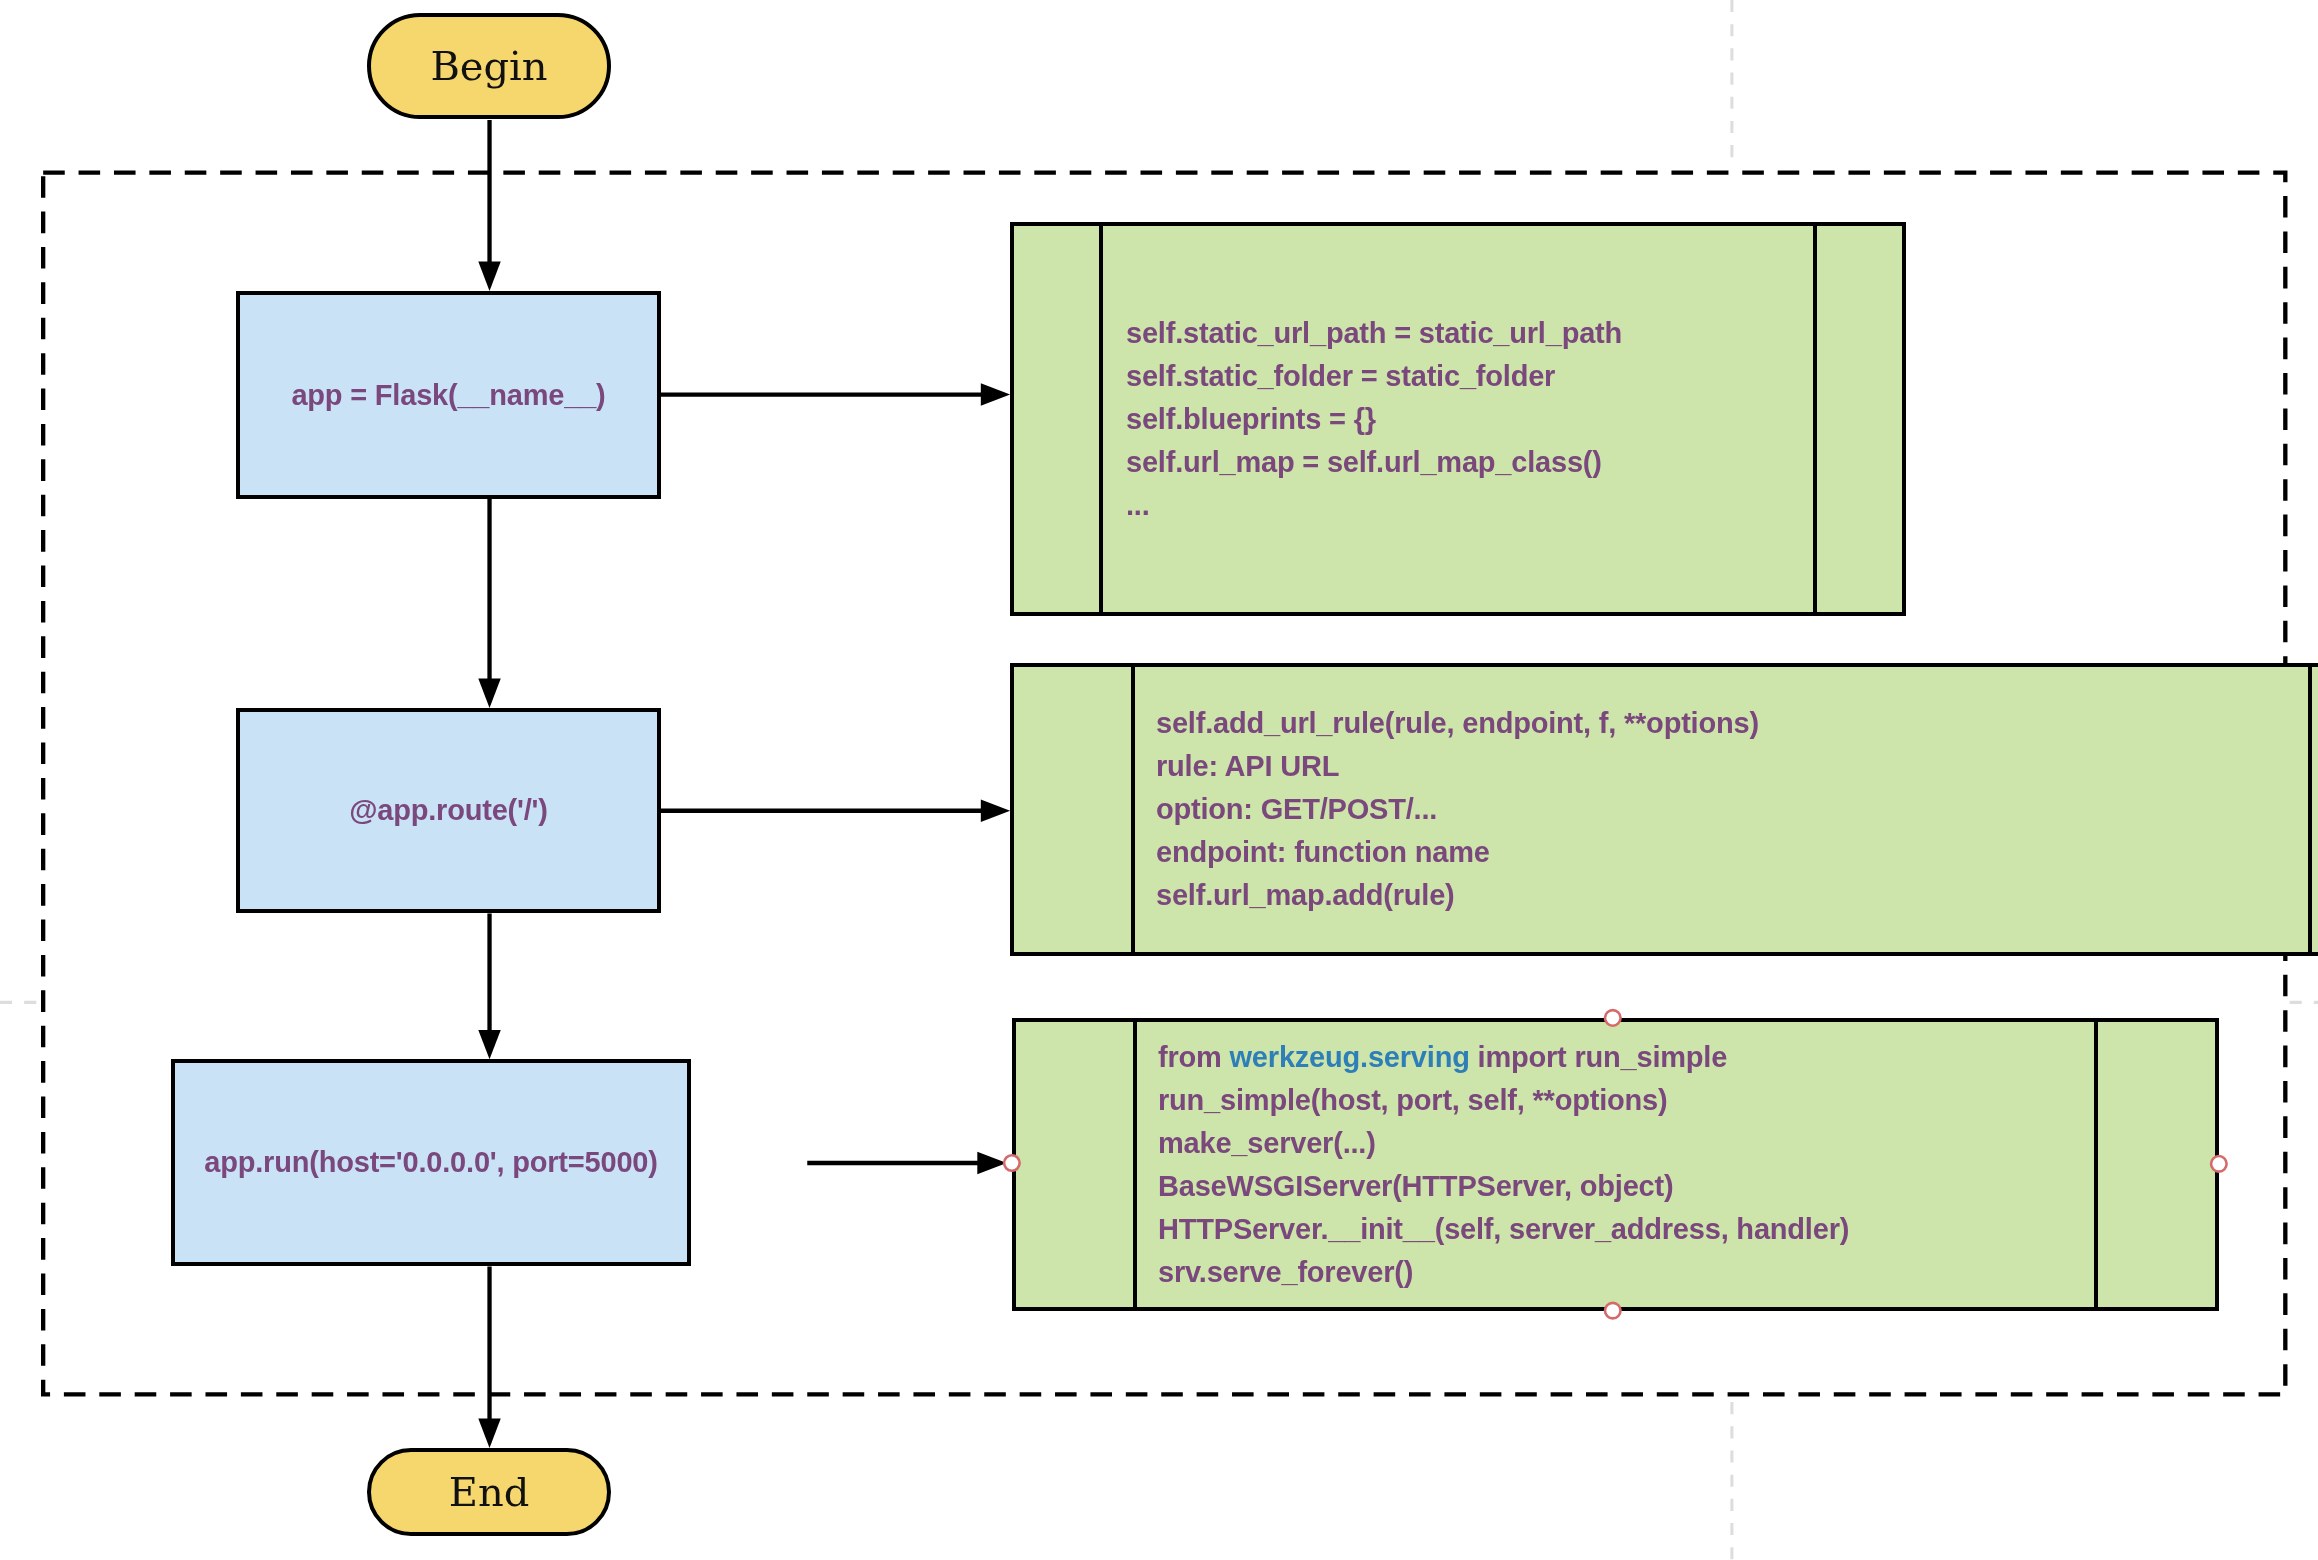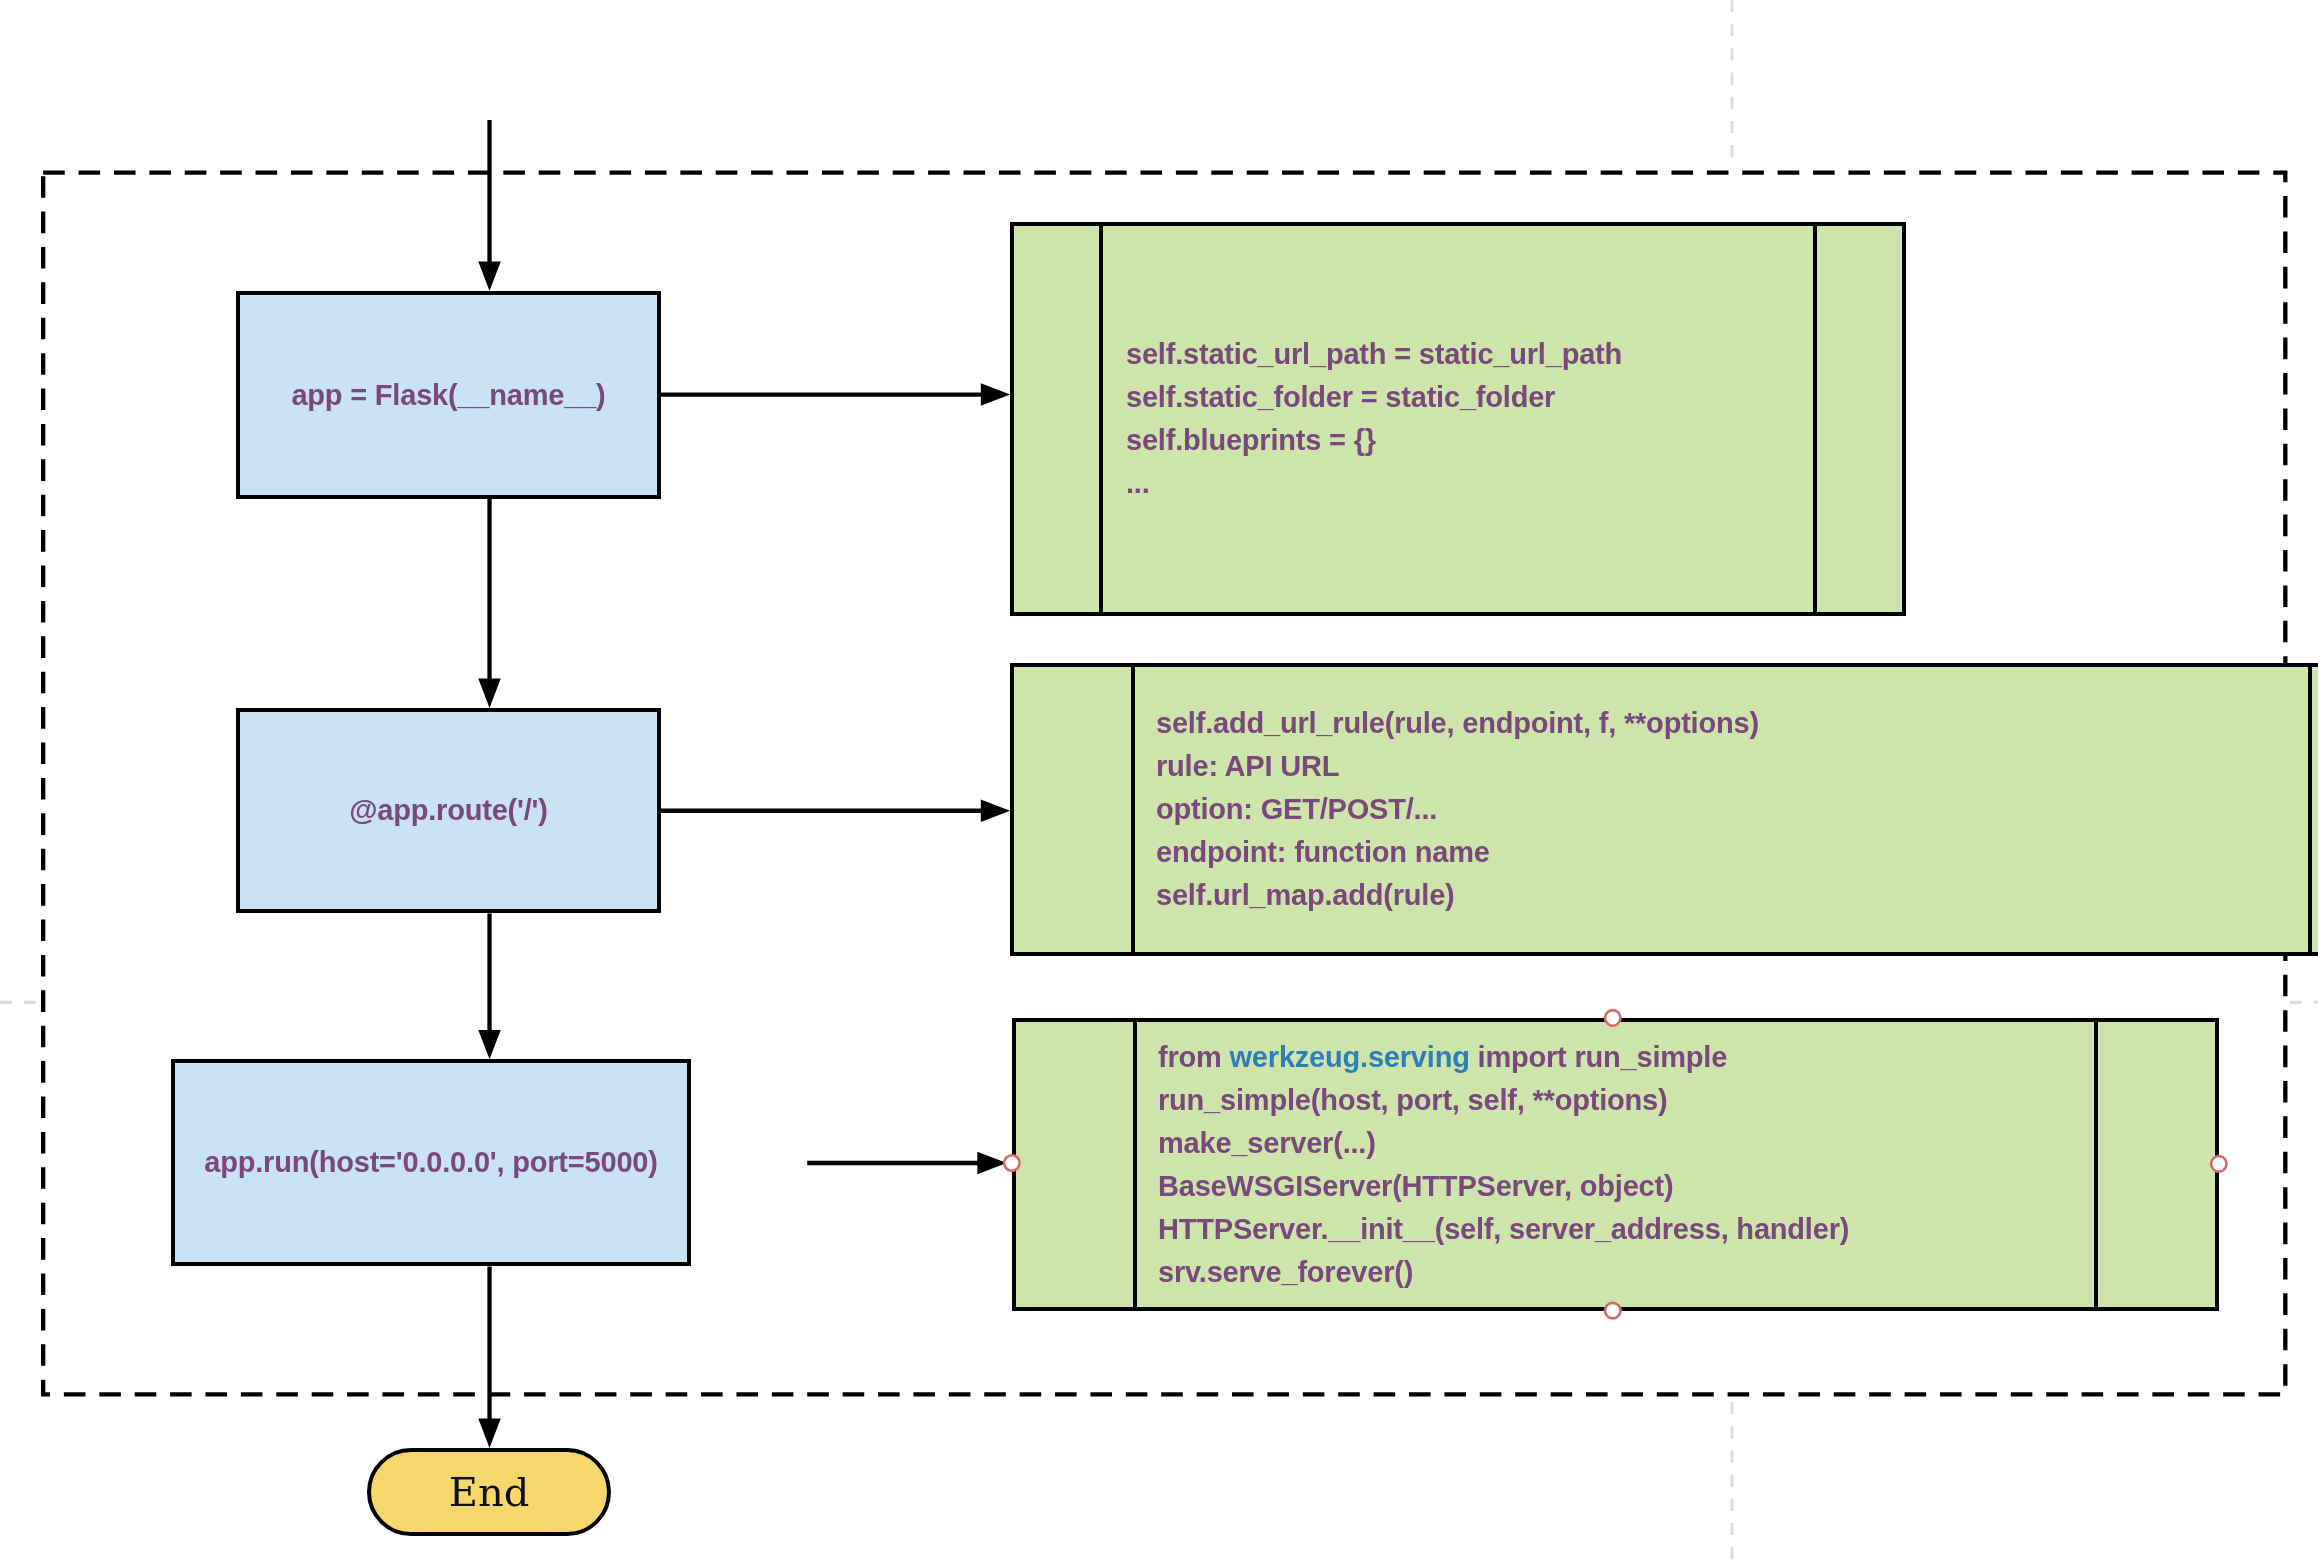--- a/index.html
+++ b/index.html
@@ -49,37 +49,40 @@
 <div class="canvas">
 
   <svg class="layer" width="2319" height="1561" viewBox="0 0 2686 1808">
     <line class="guide" x1="2006" y1="0" x2="2006" y2="196"></line>
     <line class="guide" x1="2006" y1="1624" x2="2006" y2="1808"></line>
     <line class="guide" x1="0" y1="1161" x2="46" y2="1161"></line>
     <line class="guide" x1="2652" y1="1161" x2="2686" y2="1161"></line>
     <rect class="frame-rect" x="50" y="200" width="2597" height="1415"></rect>
   </svg>
 
+  <div class="node terminal" style="left:367px;top:13px;width:244px;height:106px;">
+    <span>Begin</span>
+  </div>
 
   <div class="node step" style="left:236px;top:291px;width:425px;height:208px;text-align:center;">
     <span>app = Flask(__name__)</span>
   </div>
 
   <div class="node step" style="left:236px;top:708px;width:425px;height:205px;">
     <span>@app.route('/')</span>
   </div>
 
   <div class="node step" style="left:171px;top:1059px;width:520px;height:207px;">
     <span>app.run(host='0.0.0.0', port=5000)</span>
   </div>
 
   <div class="node detail" style="left:1010px;top:222px;width:896px;height:394px;">
     <div class="bar" style="left:85px;"></div>
     <div class="bar" style="right:85px;"></div>
-    <div class="code" style="left:112px;right:95px;"><div class="code-line"><span>self.static_url_path = static_url_path</span></div><div class="code-line"><span>self.static_folder = static_folder</span></div><div class="code-line"><span>self.blueprints = {}</span></div><div class="code-line"><span>...</span></div></div>
+    <div class="code" style="left:112px;right:95px;"><div class="code-line"><span>self.static_url_path = static_url_path</span></div><div class="code-line"><span>self.static_folder = static_folder</span></div><div class="code-line"><span>self.blueprints = {}</span></div><div class="code-line"><span>self.url_map = self.url_map_class()</span></div><div class="code-line"><span>...</span></div></div>
   </div>
 
   <div class="node detail" style="left:1010px;top:663px;width:1423px;height:293px;">
     <div class="bar" style="left:117px;"></div>
     <div class="bar" style="right:117px;"></div>
     <div class="code" style="left:142px;right:125px;"><div class="code-line"><span>self.add_url_rule(rule, endpoint, f, **options)</span></div><div class="code-line"><span>rule: API URL</span></div><div class="code-line"><span>option: GET/POST/...</span></div><div class="code-line"><span>endpoint: function name</span></div><div class="code-line"><span>self.url_map.add(rule)</span></div></div>
   </div>
 
   <div class="node detail" style="left:1012px;top:1018px;width:1207px;height:293px;">
     <div class="bar" style="left:117px;"></div>

